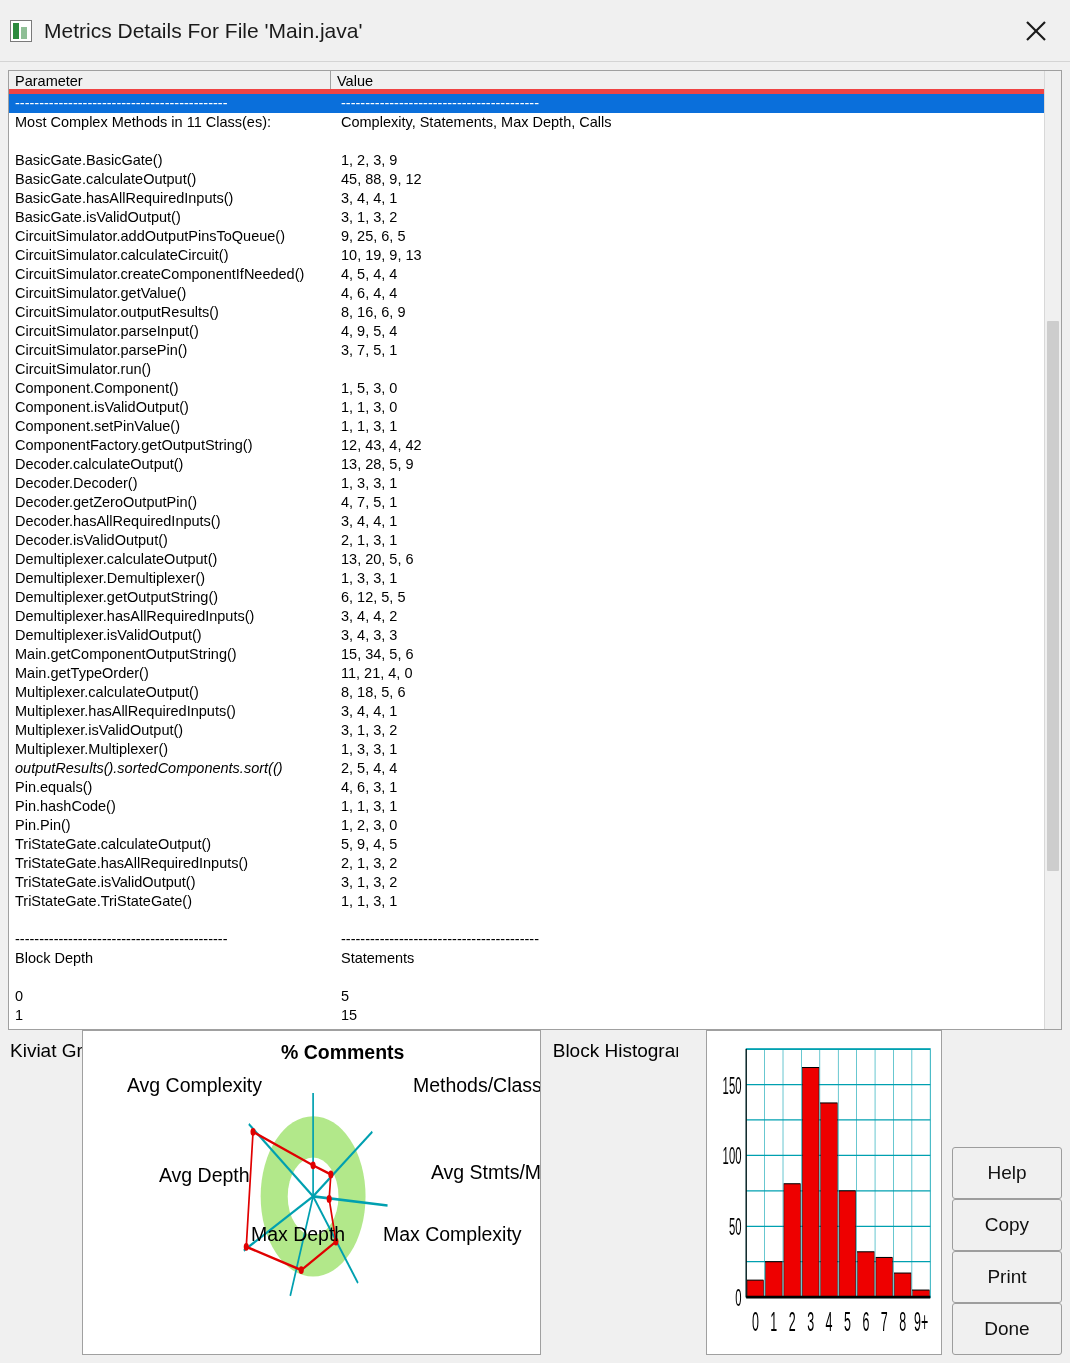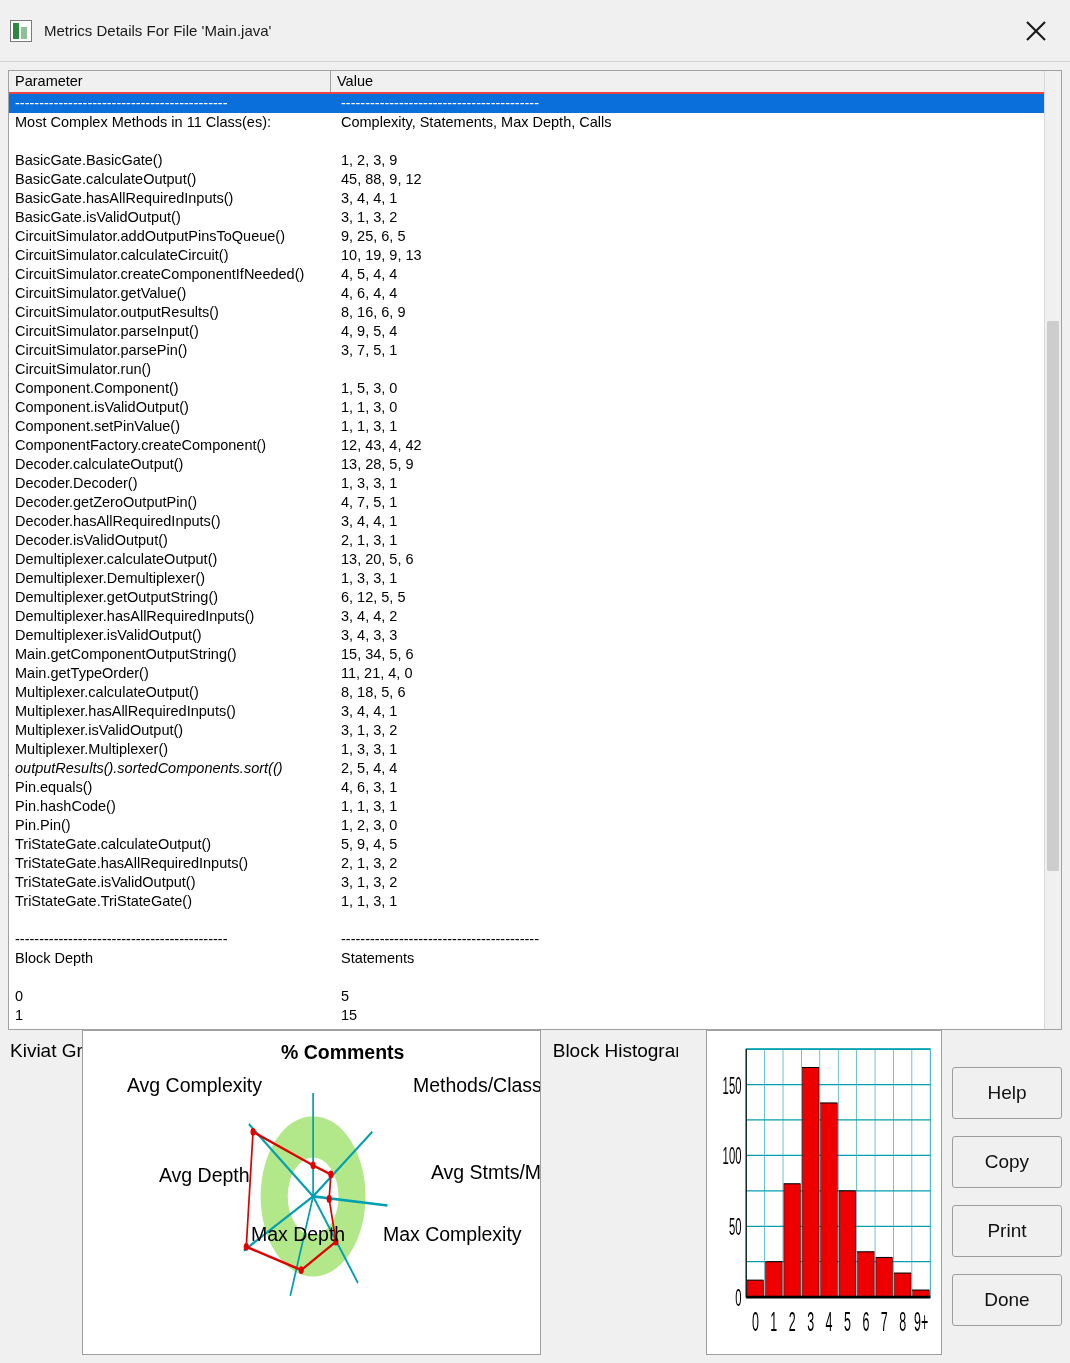--- a/index.html
+++ b/index.html
@@ -43,21 +43,21 @@
     background: #2c8a3d;
   }
   .titlebar-icon::after {
     content: "";
     position: absolute;
     left: 10px; top: 6px;
     width: 6px; height: 12px;
     background: #8fbf96;
   }
   .titlebar-title {
-    font-size: 15px;
+    font-size: 21px;
     color: #1a1a1a;
     white-space: nowrap;
     overflow: hidden;
   }
   .titlebar-spacer { flex: 1 1 auto; }
   .close-btn {
     width: 40px; height: 40px;
     display: flex; align-items: center; justify-content: center;
     color: #1a1a1a;
     font-size: 30px;
@@ -84,21 +84,21 @@
     flex: 1 1 auto;
     display: flex;
     flex-direction: column;
     overflow: hidden;
   }
   .thead {
     display: flex;
     height: 23px;
     min-height: 23px;
     background: #f0f0f0;
-    border-bottom: 2px solid #ef4444;
+    border-bottom: 5px solid #ef4444;
     font-size: 14.5px;
     color: #000;
   }
   .th {
     padding: 2px 0 0 6px;
     white-space: nowrap;
     overflow: hidden;
   }
   .th.col1 { width: 322px; border-right: 1px solid #a0a0a0; }
   .th.col2 { flex: 1 1 auto; }
@@ -166,23 +166,22 @@
     background: #ffffff;
     border: 1px solid #a0a0a0;
     position: relative;
     overflow: hidden;
   }
   .buttons {
     width: 112px;
     margin-left: 10px;
     display: flex;
     flex-direction: column;
-    justify-content: flex-start;
+    justify-content: flex-end;
     padding-top: 37px;
-    gap: 17px;
   }
   .btn {
     height: 52px;
     background: #f0f0f0;
     border: 1px solid #9d9d9d;
     border-radius: 3px;
     font-size: 19px;
     color: #111;
     font-family: "Liberation Sans", sans-serif;
     cursor: pointer;
@@ -285,21 +284,21 @@
           </div>
           <div class="row">
             <div class="cell1">Component.isValidOutput()</div>
             <div class="cell2">1, 1, 3, 0</div>
           </div>
           <div class="row">
             <div class="cell1">Component.setPinValue()</div>
             <div class="cell2">1, 1, 3, 1</div>
           </div>
           <div class="row">
-            <div class="cell1">ComponentFactory.createComponent()</div>
+            <div class="cell1">ComponentFactory.getOutputString()</div>
             <div class="cell2">12, 43, 4, 42</div>
           </div>
           <div class="row">
             <div class="cell1">Decoder.calculateOutput()</div>
             <div class="cell2">13, 28, 5, 9</div>
           </div>
           <div class="row">
             <div class="cell1">Decoder.Decoder()</div>
             <div class="cell2">1, 3, 3, 1</div>
           </div>

